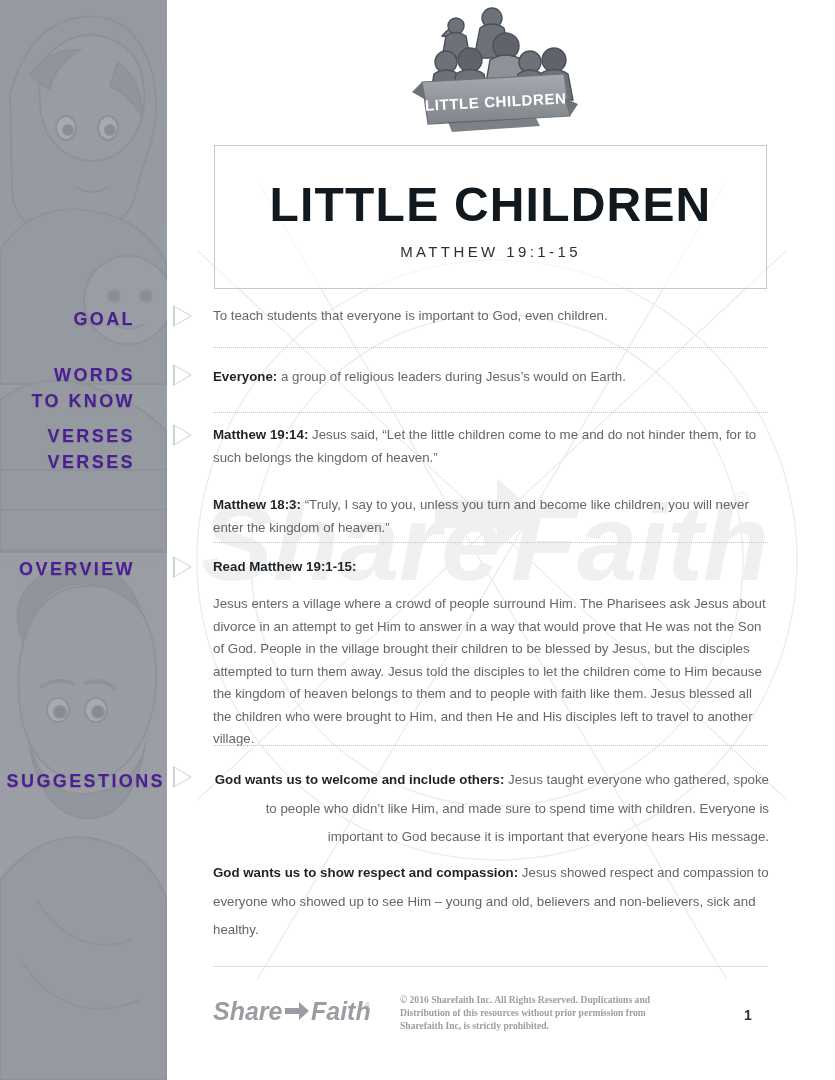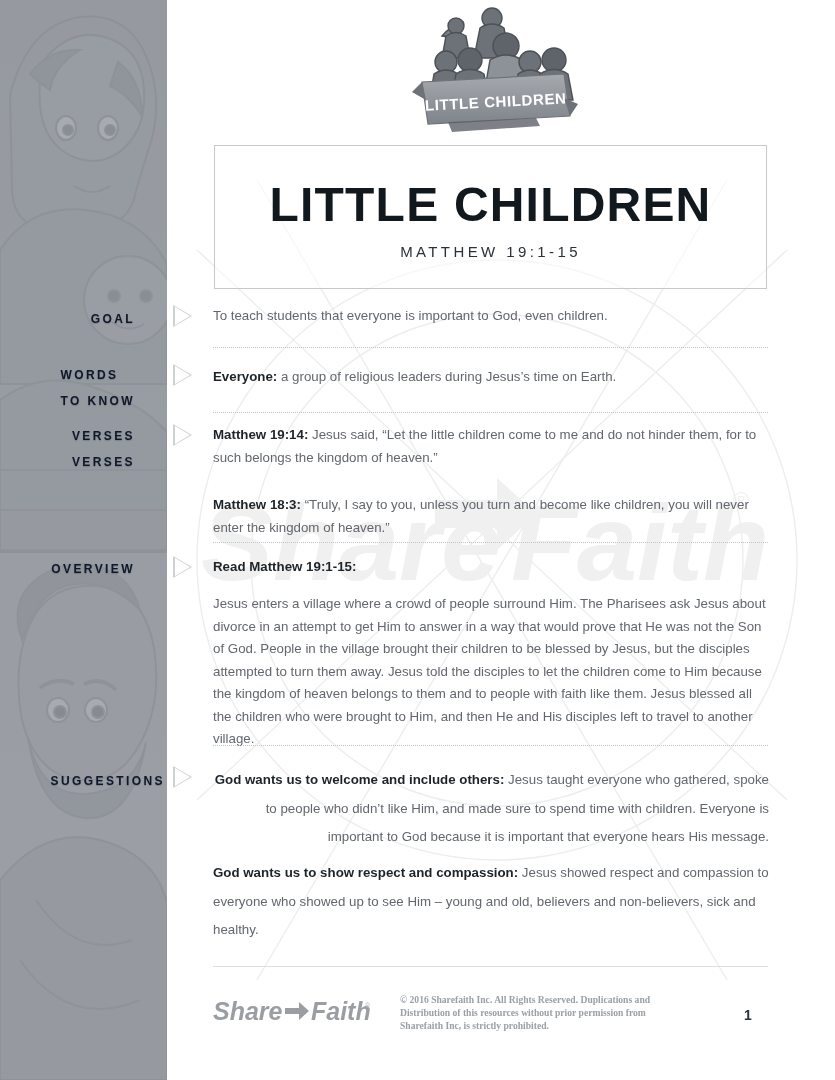--- a/index.html
+++ b/index.html
@@ -28,24 +28,25 @@
   #sidebar-art {
     position: absolute;
     left: 0; top: 0;
     width: 167px;
     height: 1080px;
     opacity: .30;
   }
   .side-label {
     position: absolute;
     right: 32px;
-    color: #0f172a;
-    font-weight: bold;
-    font-size: 12px;
+    color: #4c1d95;
+    font-weight: bold;
+    font-size: 18px;
     letter-spacing: 2.4px;
+    text-align: right;
     line-height: 26px;
     white-space: nowrap;
     text-shadow: 0 1px 1px rgba(80,84,90,.35);
   }
   .side-label.wide { right: 3px; }
 
   
   #header-logo {
     position: absolute;
     left: 408px; top: 4px;
@@ -295,21 +296,21 @@
 
   <div class="tri" style="top:305px;"></div>
   <div class="tri-inner" style="top:307px;"></div>
   <div class="block" style="top:306px;">To teach students that everyone is important to God, even children.</div>
 
   <div class="sep" style="top:347px;"></div>
 
   <div class="tri" style="top:364px;"></div>
   <div class="tri-inner" style="top:366px;"></div>
   <div class="block" style="top:367px;">
-    <b>Everyone:</b><span> a group of religious leaders during Jesus’s time on Earth.</span>
+    <b>Everyone:</b><span> a group of religious leaders during Jesus’s would on Earth.</span>
   </div>
 
   <div class="sep" style="top:412px;"></div>
 
   <div class="tri" style="top:424px;"></div>
   <div class="tri-inner" style="top:426px;"></div>
   <div class="block para" style="top:424px;">
     <b>Matthew 19:14:</b><span> Jesus said, “Let the little children come to me and do not hinder them, for to such belongs the kingdom of heaven.”</span>
   </div>
   <div class="block para" style="top:482px;margin-top:12px;">

